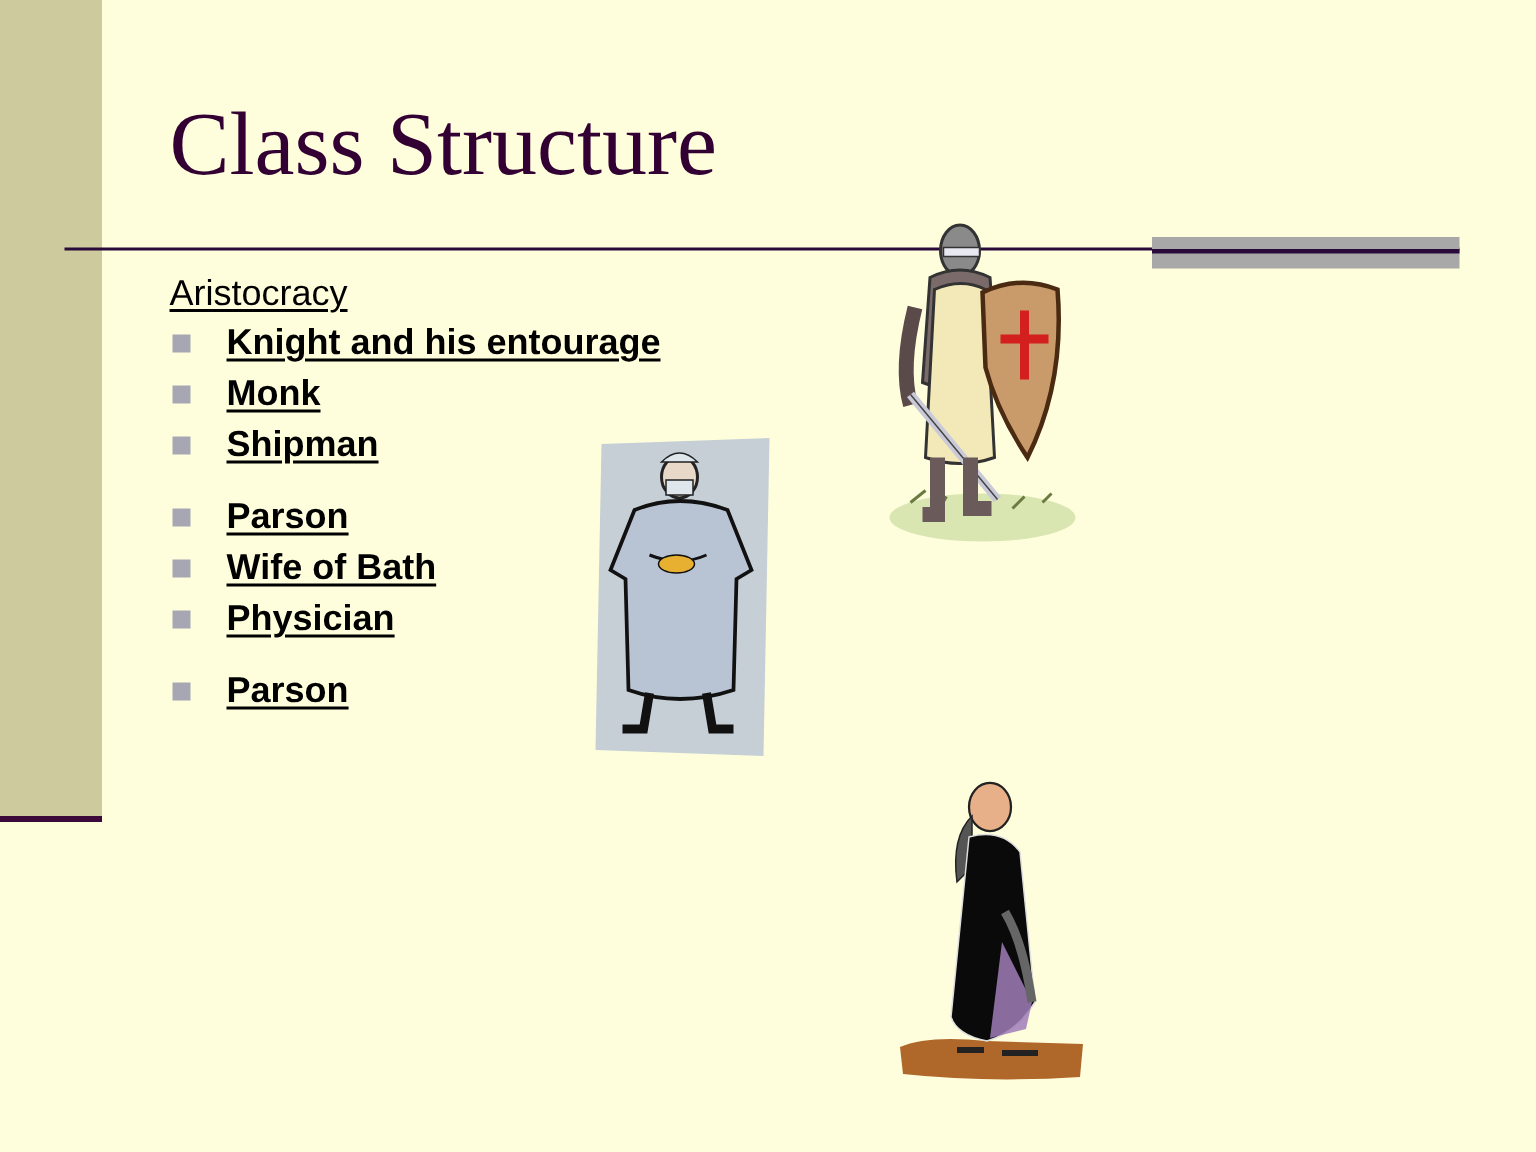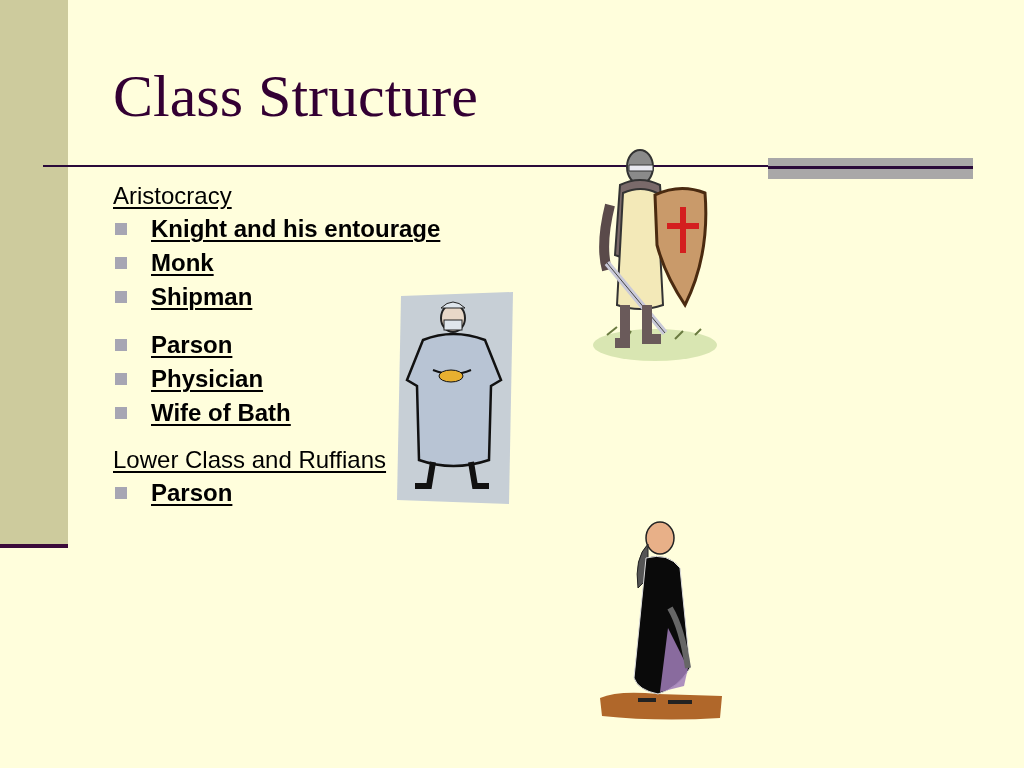--- a/index.html
+++ b/index.html
@@ -45,29 +45,28 @@
         <a class="item-link">Shipman</a>
       </div>
   </div>
   <div class="group">
     <div class="item">
         <span class="bullet"></span>
         <a class="item-link">Parson</a>
       </div>
     <div class="item">
         <span class="bullet"></span>
-        <a class="item-link">Physician</a>
+        <a class="item-link">Wife of Bath</a>
       </div>
     <div class="item">
         <span class="bullet"></span>
-        <a class="item-link">Wife of Bath</a>
+        <a class="item-link">Physician</a>
       </div>
   </div>
   <div class="group">
-    <div class="heading">Lower Class and Ruffians</div>
     <div class="item">
         <span class="bullet"></span>
         <a class="item-link">Parson</a>
       </div>
   </div>
 </div>
 
 <svg class="clip" style="left:585px;top:145px" width="140" height="225" viewBox="0 0 140 225">
   <ellipse cx="70" cy="200" rx="62" ry="16" fill="#cfe0a8" opacity="0.8"></ellipse>
   <path d="M22 190 l10 -8 M40 196 l6 -10 M90 194 l8 -8 M110 190 l6 -6" stroke="#6a7a40" stroke-width="2"></path>

